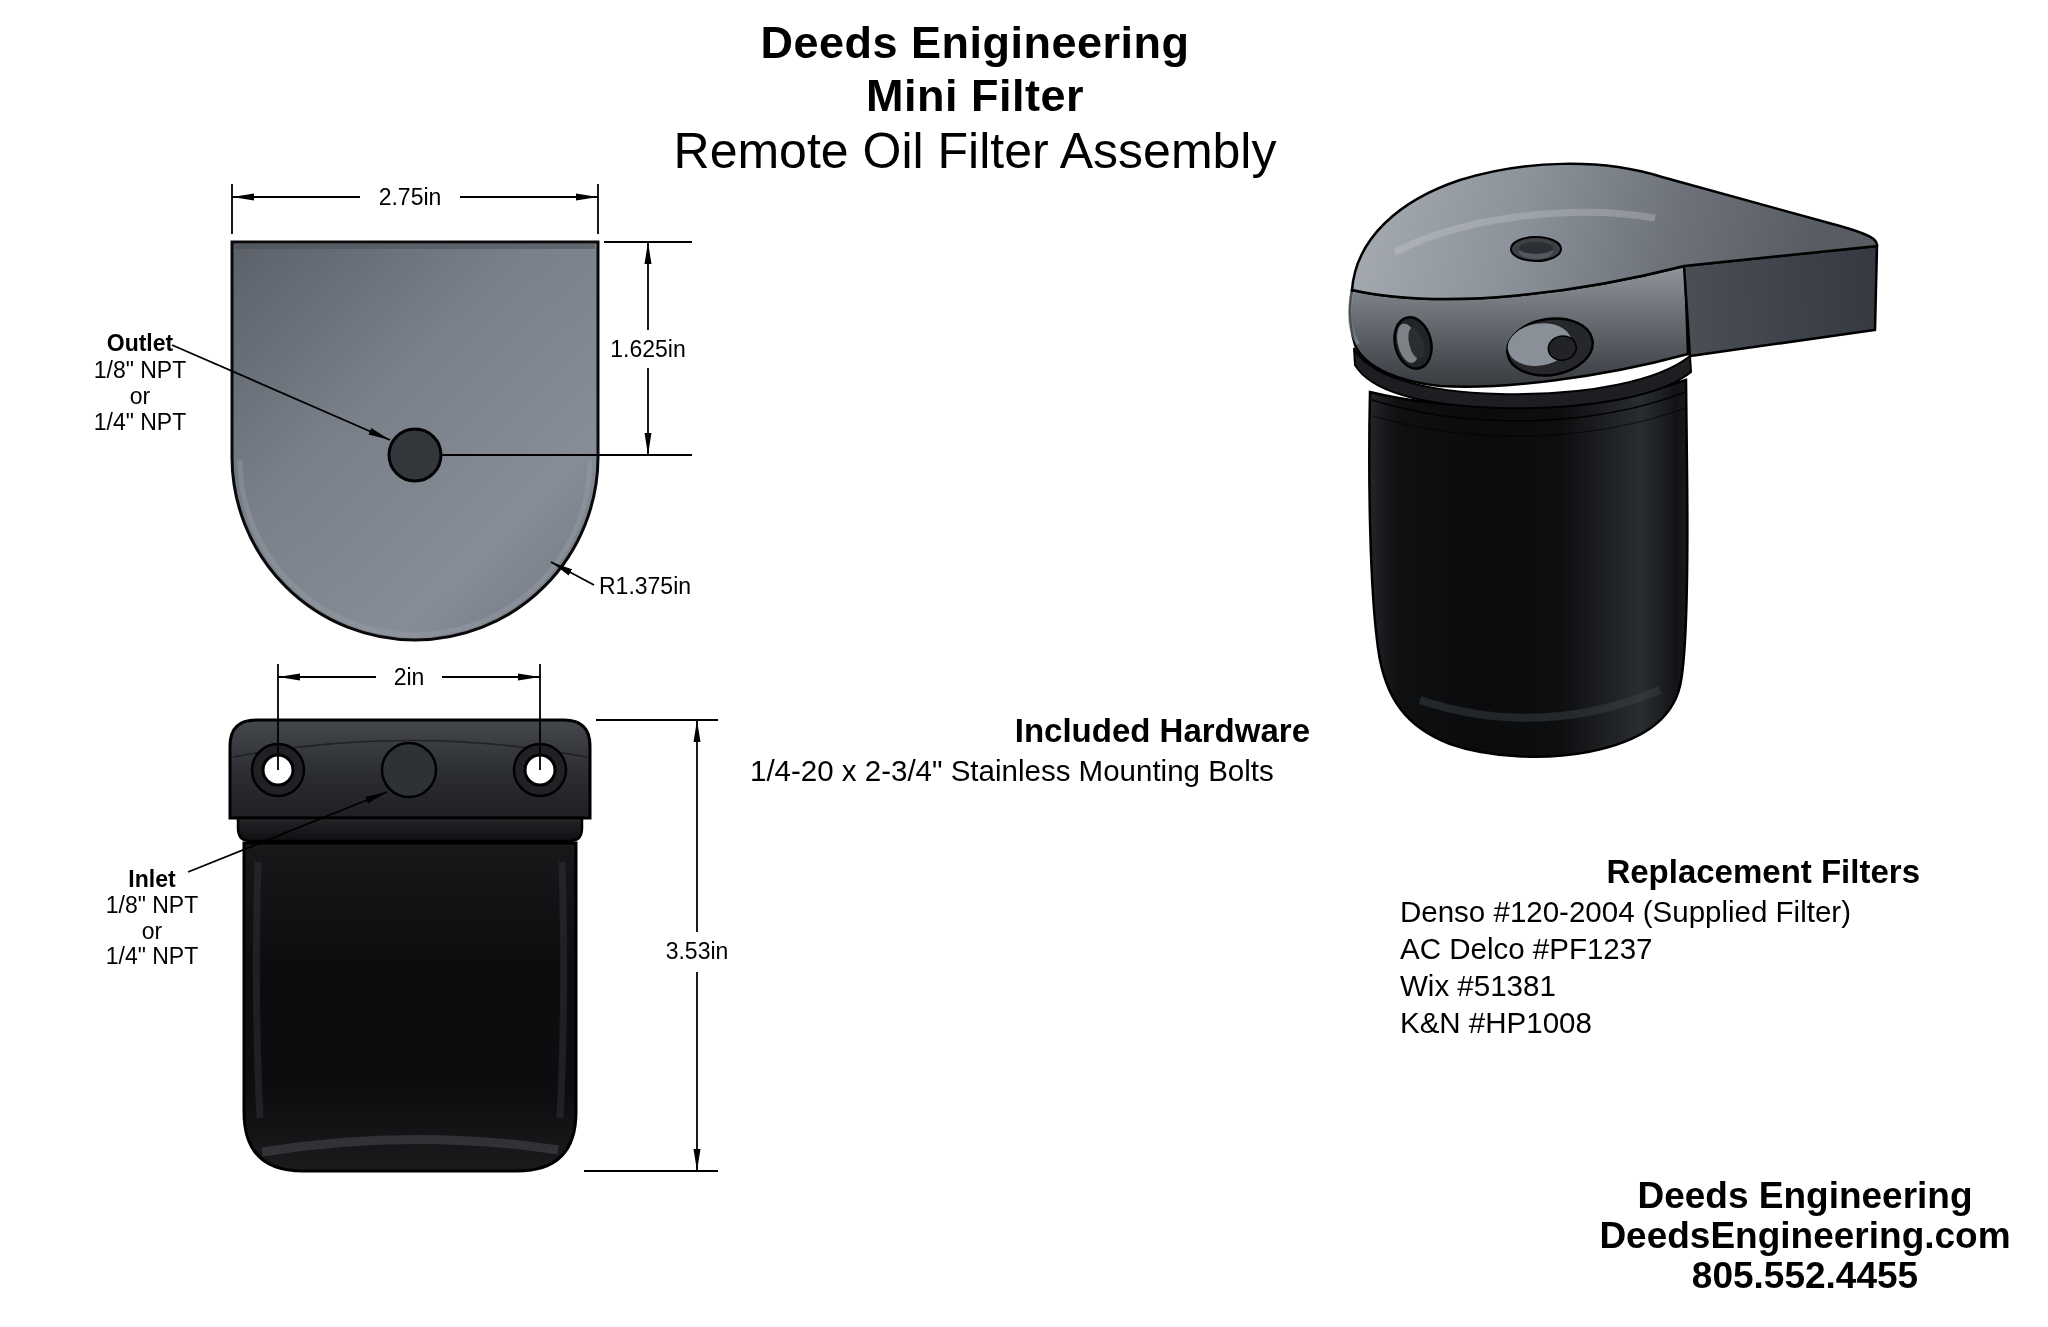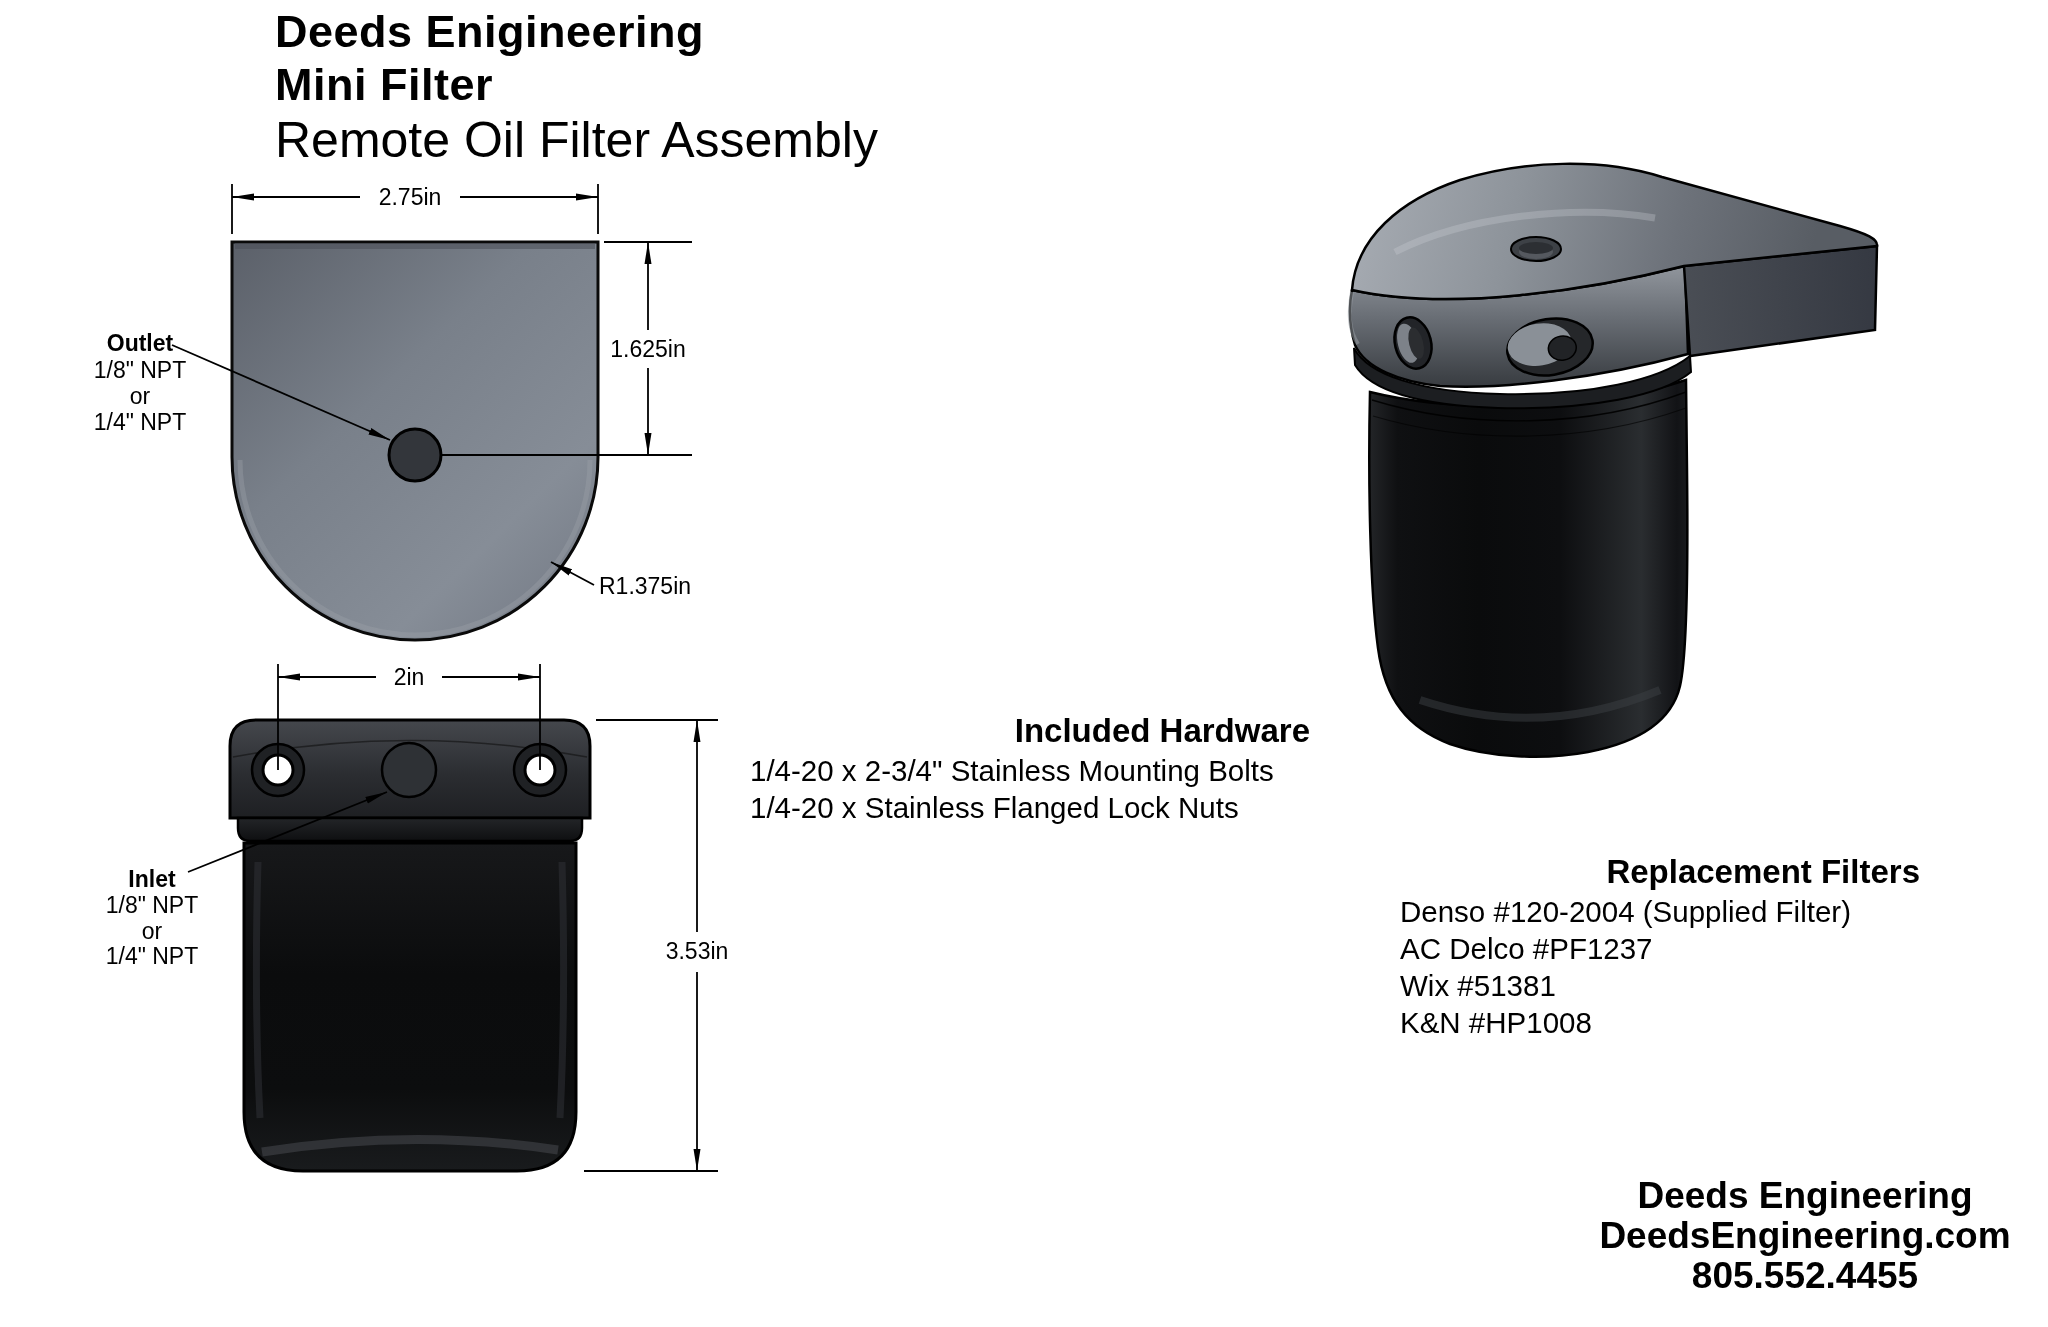--- a/index.html
+++ b/index.html
@@ -4,21 +4,21 @@
 <style>
   html,body{margin:0;padding:0;}
   body{
     width:2048px;height:1327px;position:relative;overflow:hidden;
     background:#ffffff;
     font-family:"Liberation Sans", sans-serif;
     color:#000;
   }
   .abs{position:absolute;}
   
-  .title-block{left:275px;top:5px;width:1400px;line-height:1.18;}
+  .title-block{left:275px;top:16px;width:1400px;text-align:center;line-height:1.18;}
   .title-l1,.title-l2{font-size:45px;font-weight:bold;letter-spacing:.5px;}
   .title-l3{font-size:50px;font-weight:normal;}
   
   .section h2{margin:0;font-size:33px;font-weight:bold;line-height:42px;text-align:right;}
   .section div{font-size:29.5px;line-height:37px;}
   .hardware{left:750px;top:710px;width:560px;}
   .filters{left:1400px;top:851px;width:520px;}
   .footer-block{left:1545px;top:1176px;width:520px;text-align:center;
     font-size:37px;font-weight:bold;line-height:40px;}
   
@@ -200,21 +200,20 @@
     <ellipse cx="1536" cy="249" rx="25" ry="12" fill="#3d4146" stroke="#000" stroke-width="2"></ellipse>
     <ellipse cx="1536" cy="252" rx="17" ry="7" fill="#55595f"></ellipse>
     <ellipse cx="1536" cy="248" rx="17" ry="6" fill="#2c2f33"></ellipse>
     <path d="M1395,252 C1465,216 1575,204 1655,218" stroke="#cdd2d8" stroke-width="7" opacity="0.3" fill="none"></path>
   </g>
 </svg>
 
 <div class="abs section hardware">
   <h2>Included Hardware</h2>
   <div>1/4-20 x 2-3/4" Stainless Mounting Bolts</div>
-  <div>1/4-20 x Stainless Flanged Lock Nuts</div>
 </div>
 
 <div class="abs section filters">
   <h2>Replacement Filters</h2>
   <div>Denso #120-2004 (Supplied Filter)</div>
   <div>AC Delco #PF1237</div>
   <div>Wix #51381</div>
   <div>K&amp;N #HP1008</div>
 </div>
 

